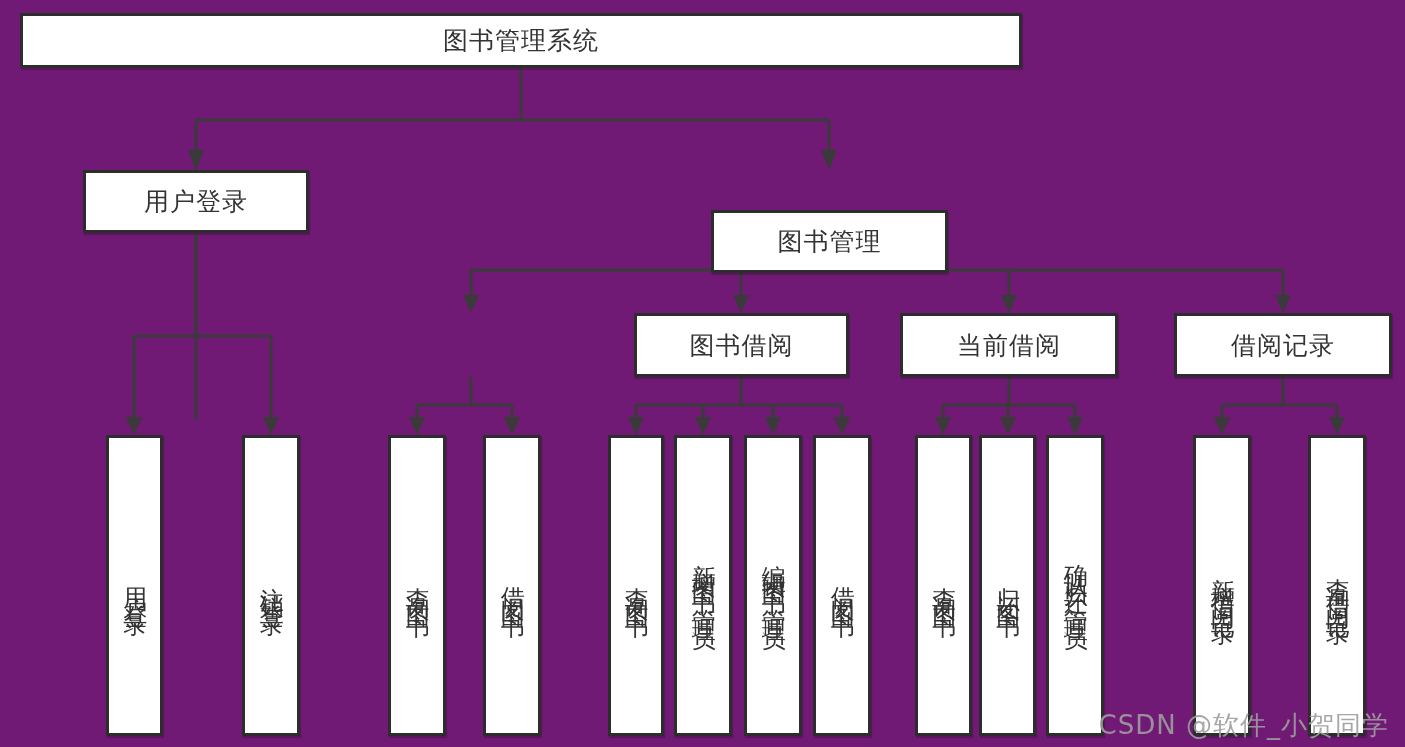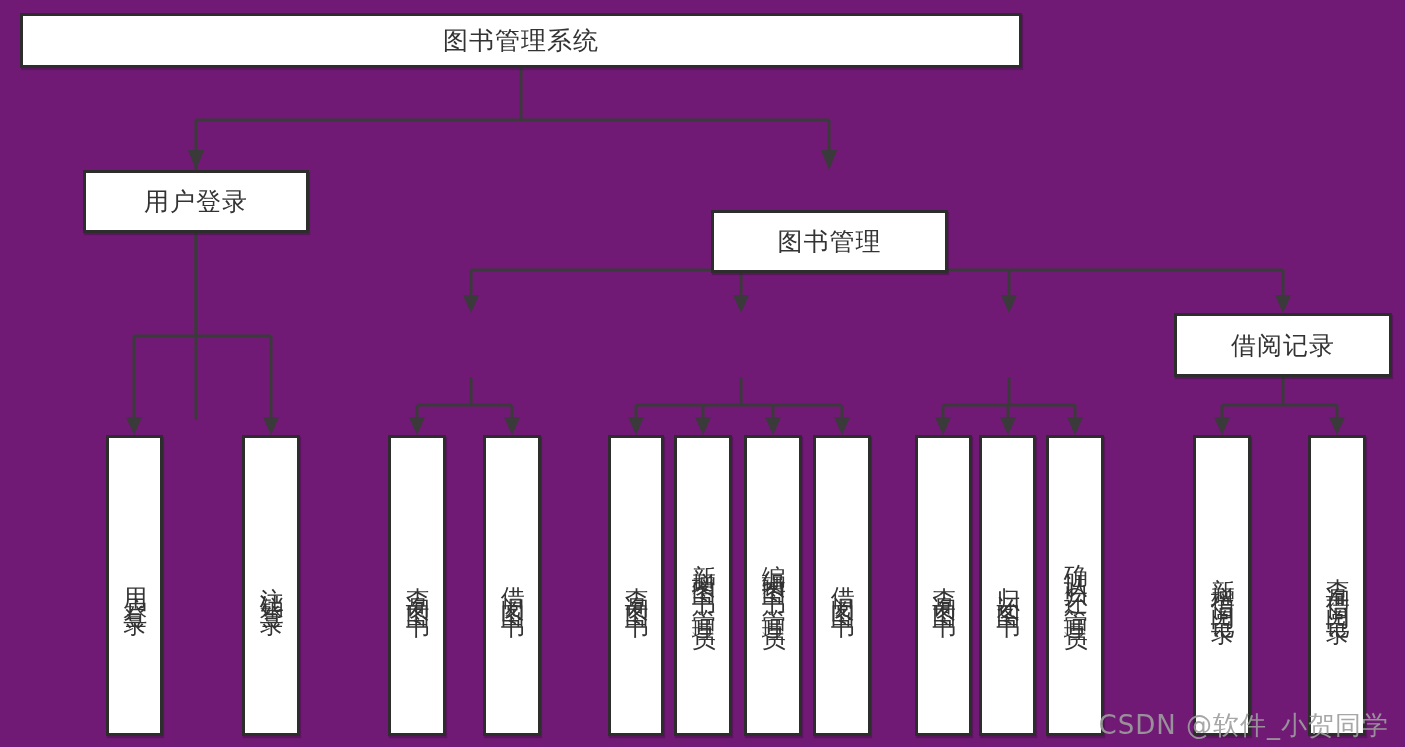--- a/index.html
+++ b/index.html
@@ -105,20 +105,22 @@
       <polygon points="1222,435 1214,417 1230,417"></polygon>
       <polygon points="1337,435 1329,417 1345,417"></polygon>
     </g>
   </svg>
 
   <div class="node h" style="left:20px; top:13px; width:1002px; height:55px;">图书管理系统</div>
 
   <div class="node h" style="left:83px; top:170px; width:226px; height:63px;">用户登录</div>
   <div class="node h" style="left:711px; top:170px; width:237px; height:63px;margin-top:40px;">图书管理</div>
 
+  <div class="node h" style="left:634px; top:313px; width:215px; height:64px;">图书借阅</div>
+  <div class="node h" style="left:900px; top:313px; width:218px; height:64px;">当前借阅</div>
   <div class="node h" style="left:1174px; top:313px; width:218px; height:64px;">借阅记录</div>
 
   <div class="node v" style="left:106px; top:435px; width:57px; height:301px;">
     <span class="vtext">用户登录</span>
   </div>
   <div class="node v" style="left:242px; top:435px; width:58px; height:301px;">
     <span class="vtext">注销登录</span>
   </div>
 
   <div class="node v" style="left:388px; top:435px; width:58px; height:301px;">

